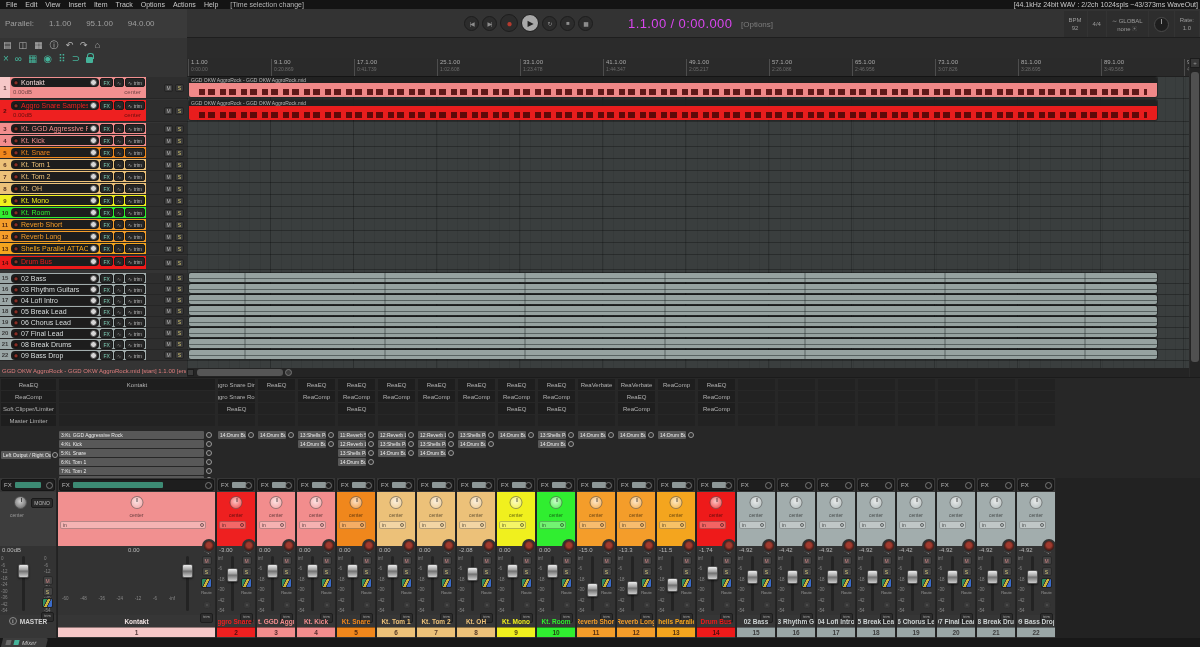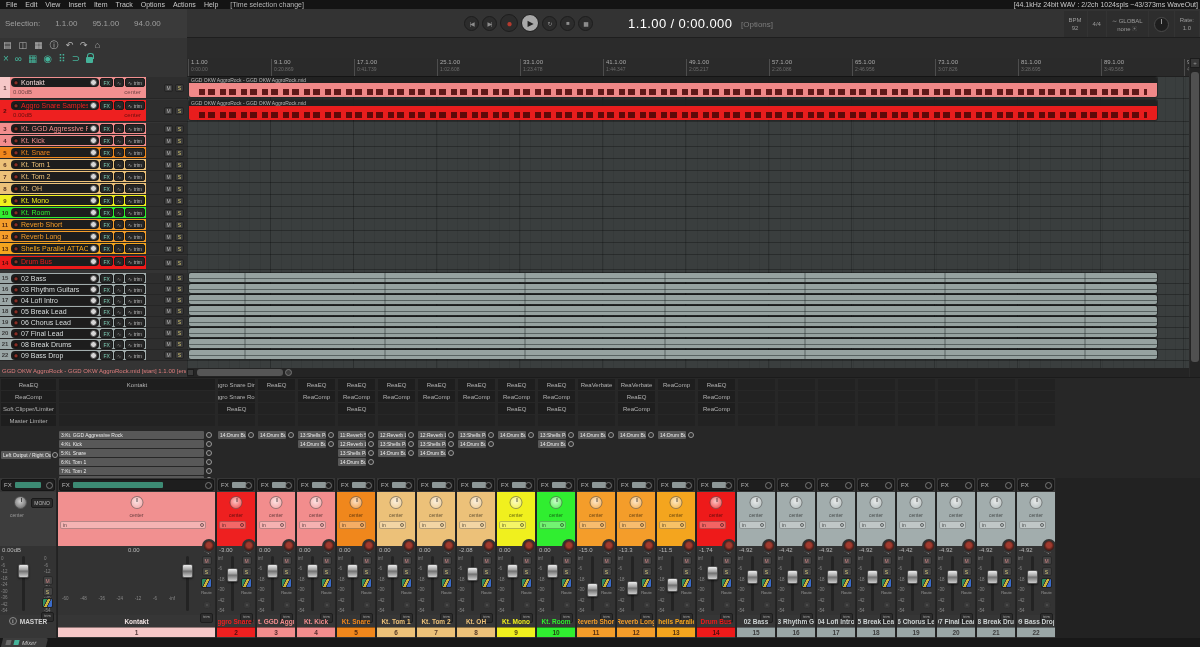--- a/index.html
+++ b/index.html
@@ -18,21 +18,21 @@
   
   #transport{position:absolute;top:9px;left:0;width:1200px;height:29px;background:#333;
              border-bottom:1px solid #1e1e1e;}
   #selection-box{position:absolute;left:0;top:0;width:187px;height:29px;background:#3a3a3a;
                  color:#9f9f9f;font-size:8px;display:flex;align-items:center;padding-left:5px;gap:15px;}
   #tr-buttons{position:absolute;left:464px;top:5px;display:flex;gap:3px;align-items:center;}
   .tbtn{width:15px;height:15px;border-radius:50%;background:#2c2c2c;border:1px solid #1d1d1d;
         color:#8d8d8d;font-size:6px;display:flex;align-items:center;justify-content:center;letter-spacing:-1px;}
   .tbtn.rec{width:18px;height:18px;color:#b43a2e;font-size:10px;}
   .tbtn.play{width:18px;height:18px;background:#a8a8a8;color:#222;font-size:8px;}
-  #tr-pos{position:absolute;left:628px;top:7px;font-size:13px;color:#ffffff;letter-spacing:.4px;}
+  #tr-pos{position:absolute;left:628px;top:7px;font-size:13px;color:#d946ef;letter-spacing:.4px;}
   #tr-status{position:absolute;left:741px;top:11px;font-size:8px;color:#7d7d7d;}
   #tr-right{position:absolute;right:1px;top:2px;height:26px;display:flex;gap:1px;font-size:6px;color:#9a9a9a;}
   .tr-box{background:#2d2d2d;padding:2px 5px;display:flex;flex-direction:column;justify-content:center;
           align-items:center;gap:2px;}
   .tr-knob{width:15px;height:15px;border-radius:50%;background:#1e1e1e;border:1px solid #4a4a4a;position:relative;}
   .tr-knob::after{content:"";position:absolute;left:50%;top:1px;width:1px;height:5px;background:#999;}
   .mini-gear{display:inline-block;width:5px;height:5px;border-radius:50%;background:#777;
              box-shadow:inset 0 0 0 1.5px #2d2d2d;vertical-align:middle;}
 
   
@@ -187,21 +187,21 @@
       <span class="menu-item">Options</span>
       <span class="menu-item">Actions</span>
       <span class="menu-item">Help</span>
     </span>
   <span id="menu-hint">[Time selection change]</span>
   <span id="audio-info">[44.1kHz 24bit WAV : 2/2ch 1024spls ~43/373ms WaveOut]</span>
 </div>
 
 <div id="transport">
   <div id="selection-box">
-    <span>Selection:</span>
+    <span>Parallel:</span>
     <span>1.1.00</span>
     <span>95.1.00</span>
     <span>94.0.00</span>
   </div>
   <div id="tr-buttons">
       <span class="tbtn">|◀</span>
       <span class="tbtn">▶|</span>
       <span class="tbtn rec">●</span>
       <span class="tbtn play">▶</span>
       <span class="tbtn">↻</span>

